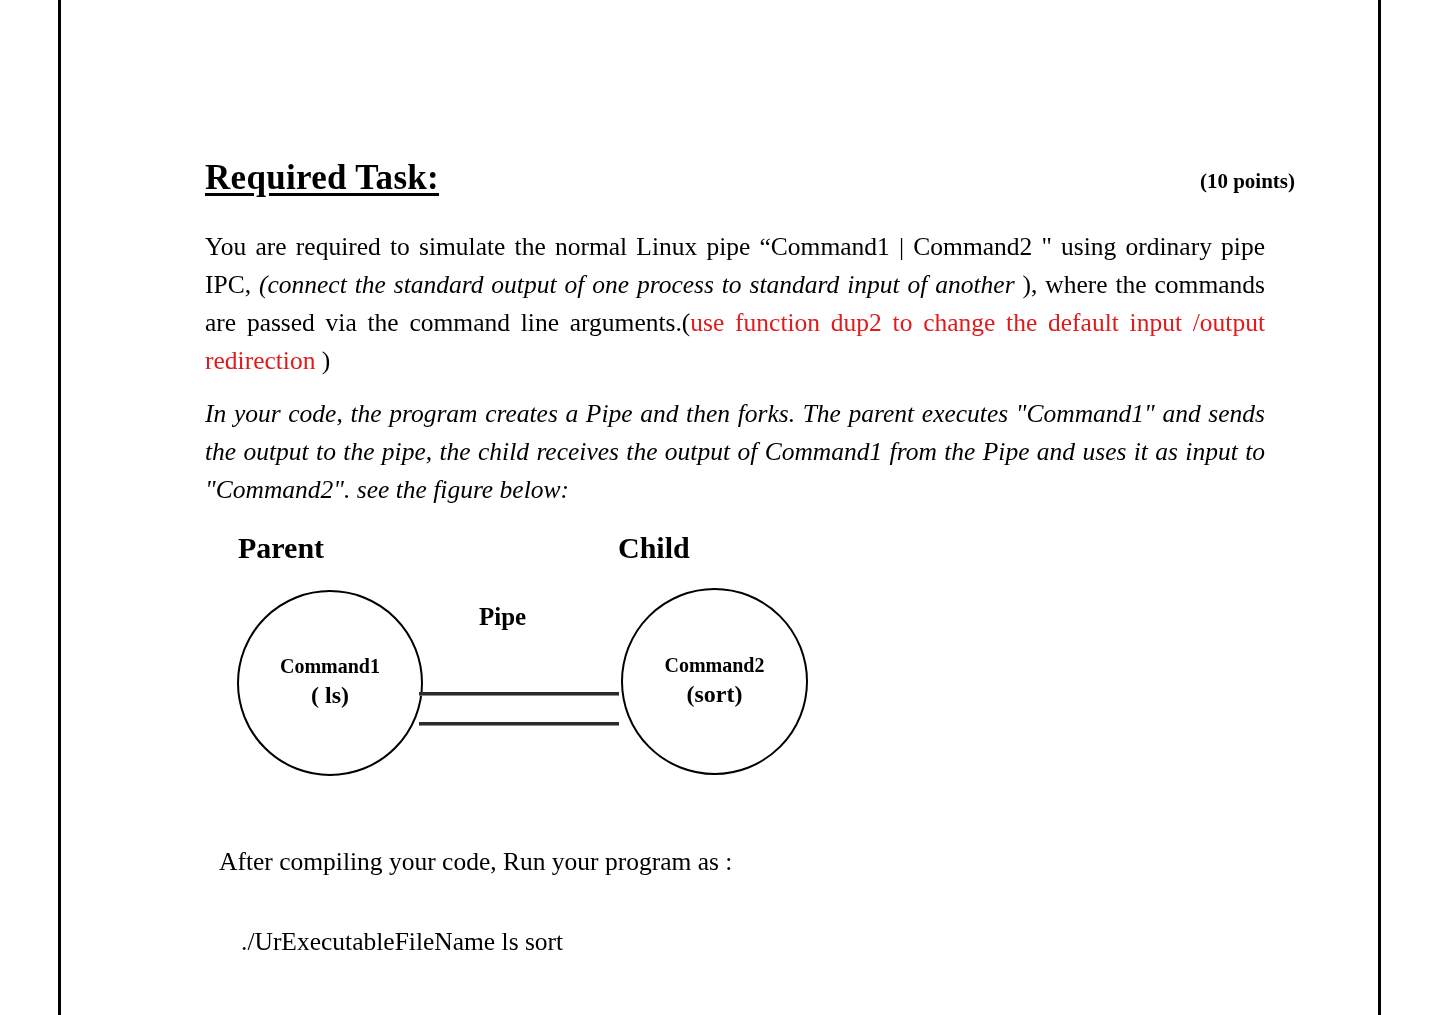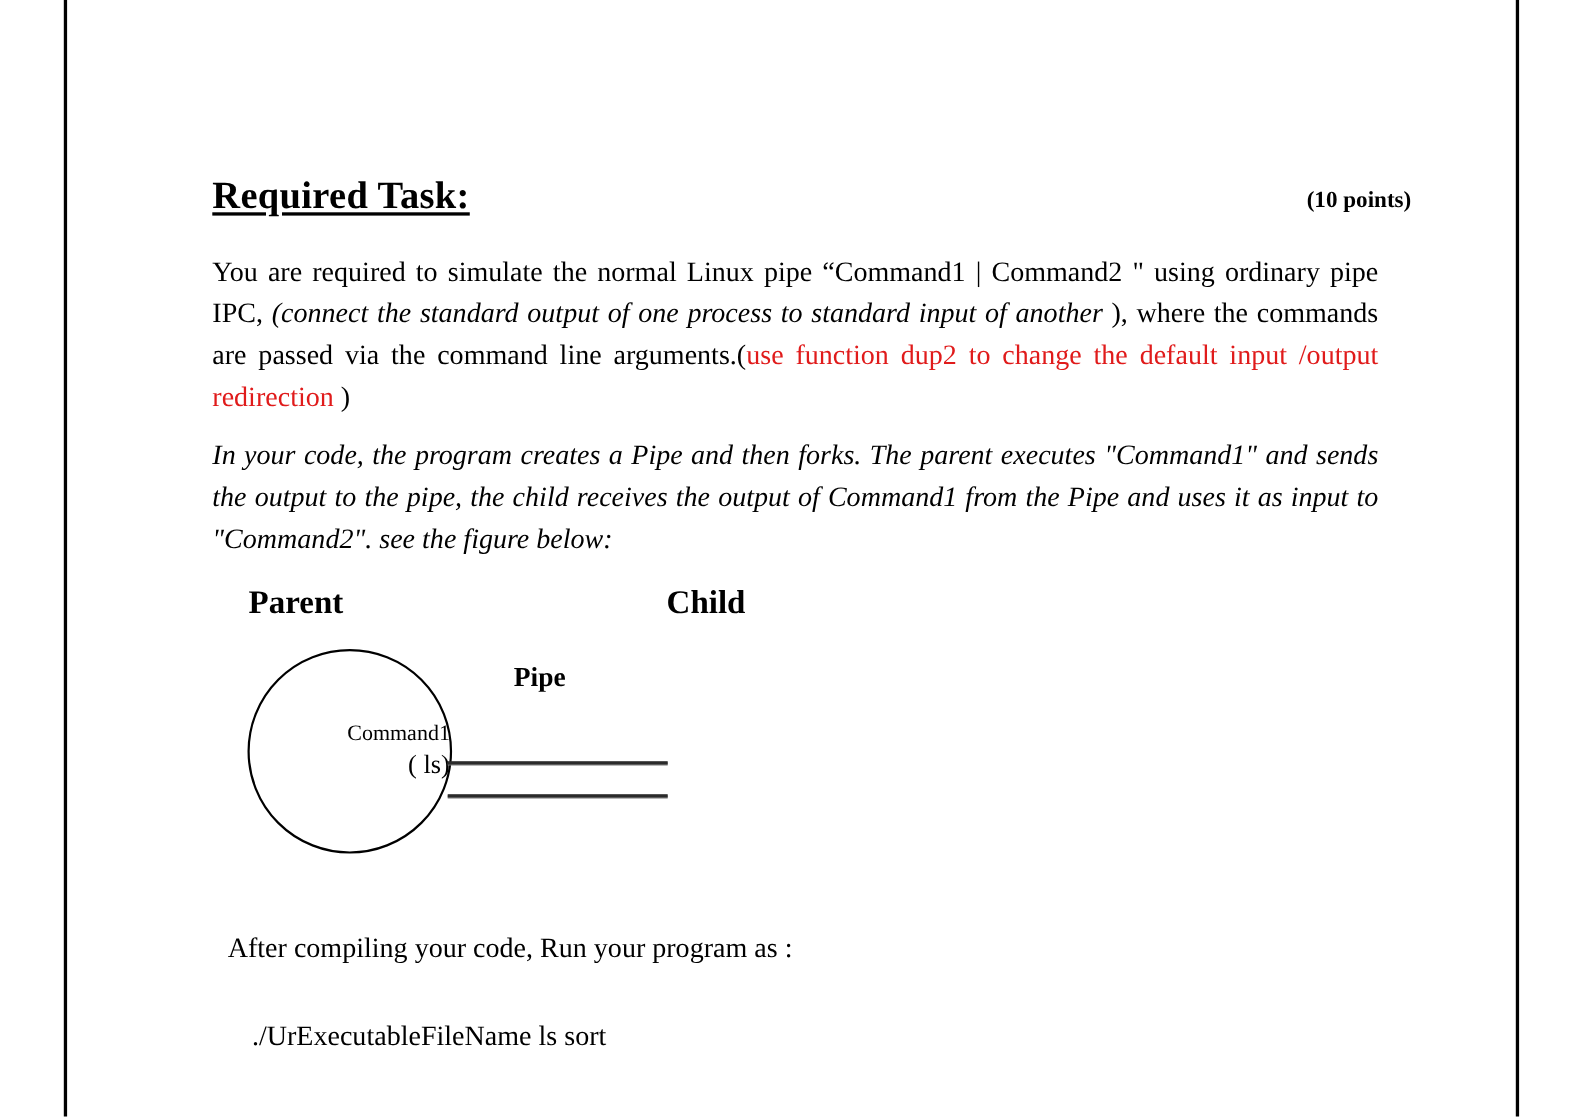--- a/index.html
+++ b/index.html
@@ -23,21 +23,21 @@
     top: 0;
     width: 1323px;
     height: 1015px;
     border-left: 3px solid #000;
     border-right: 3px solid #000;
     box-sizing: border-box;
   }
 
   .page-body {
     position: absolute;
-    left: 0;
+    left: 12px;
     top: 0;
     width: 100%;
     height: 100%;
   }
 
   
   .heading-row {
     position: absolute;
     left: 132px;
     top: 158px;
@@ -120,22 +120,22 @@
     top: 68px;
     width: 187px;
     height: 187px;
   }
   .circle-text {
     position: absolute;
     left: 0;
     right: 0;
     top: 50%;
     transform: translateY(-52%);
-    text-align: right;
-    font-weight: normal;
+    text-align: center;
+    font-weight: bold;
     font-size: 20px;
     line-height: 27px;
     white-space: nowrap;
   }
   .circle-text .l2 {
     display: block;
     font-size: 24px;
     line-height: 30px;
   }
 
@@ -185,20 +185,26 @@
 
       <div class="fig-label lbl-pipe">Pipe</div>
 
       <div class="circle circle-parent">
         <div class="circle-text">
           <span>Command1</span>
           <span class="l2">( ls)</span>
         </div>
       </div>
 
+      <div class="circle circle-child">
+        <div class="circle-text">
+          <span>Command2</span>
+          <span class="l2">(sort)</span>
+        </div>
+      </div>
 
       <div class="pipe-line pipe-top"></div>
       <div class="pipe-line pipe-bottom"></div>
     </div>
 
     <div class="tail tail-run">After compiling your code, Run your program as :</div>
 
     <div class="tail tail-cmd">./UrExecutableFileName ls sort</div>
 
   </div>

